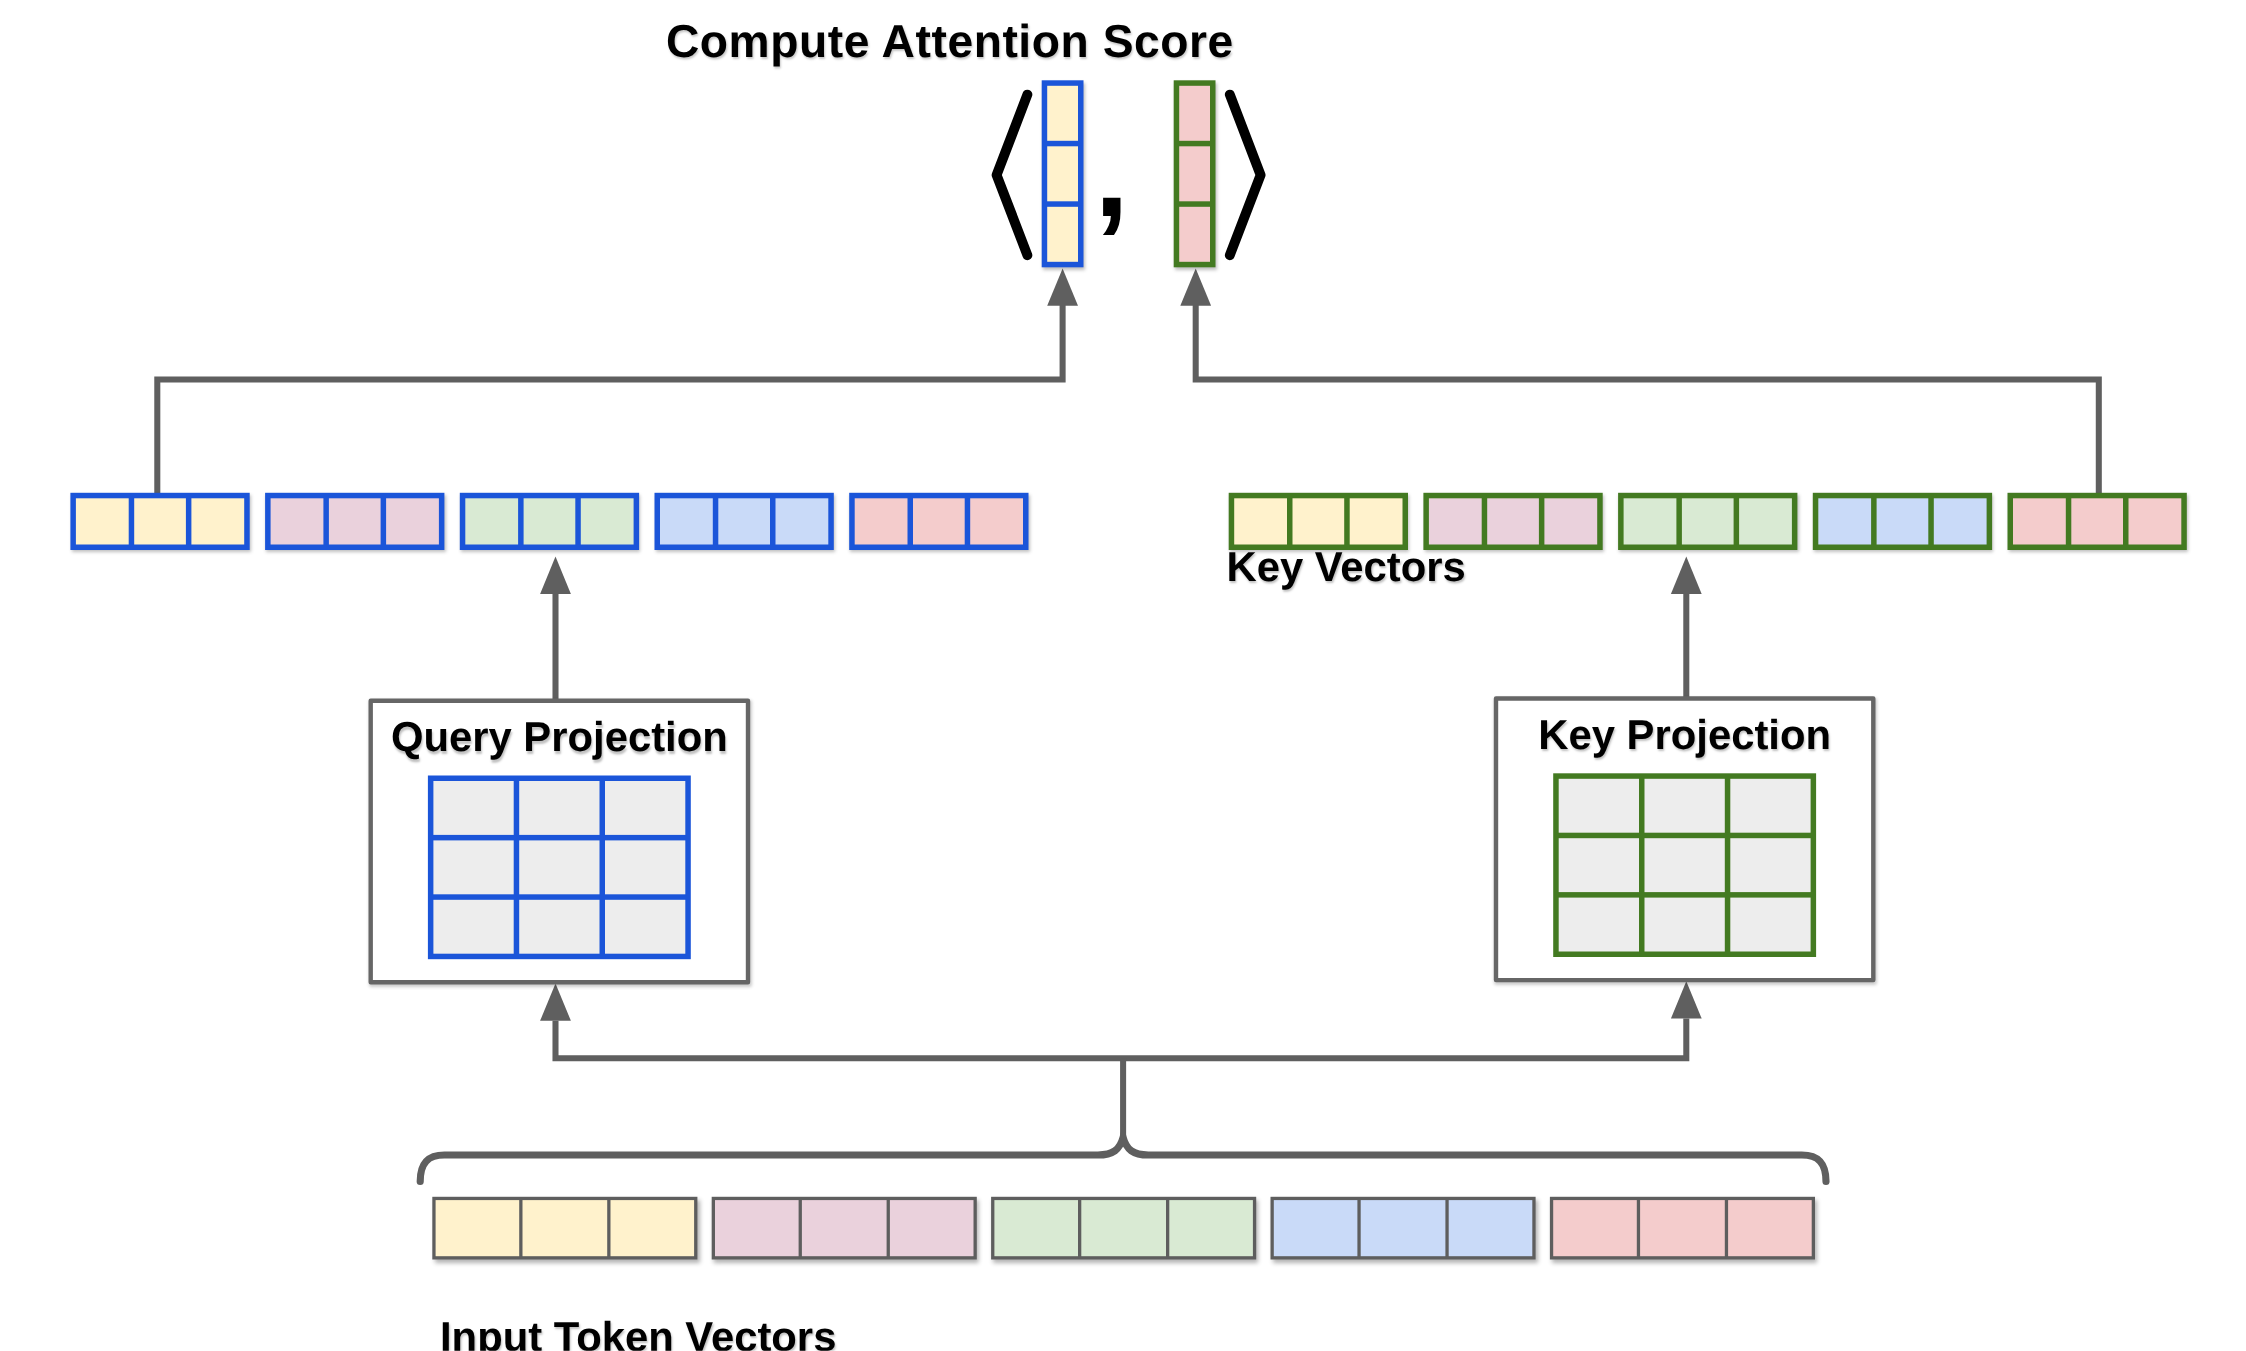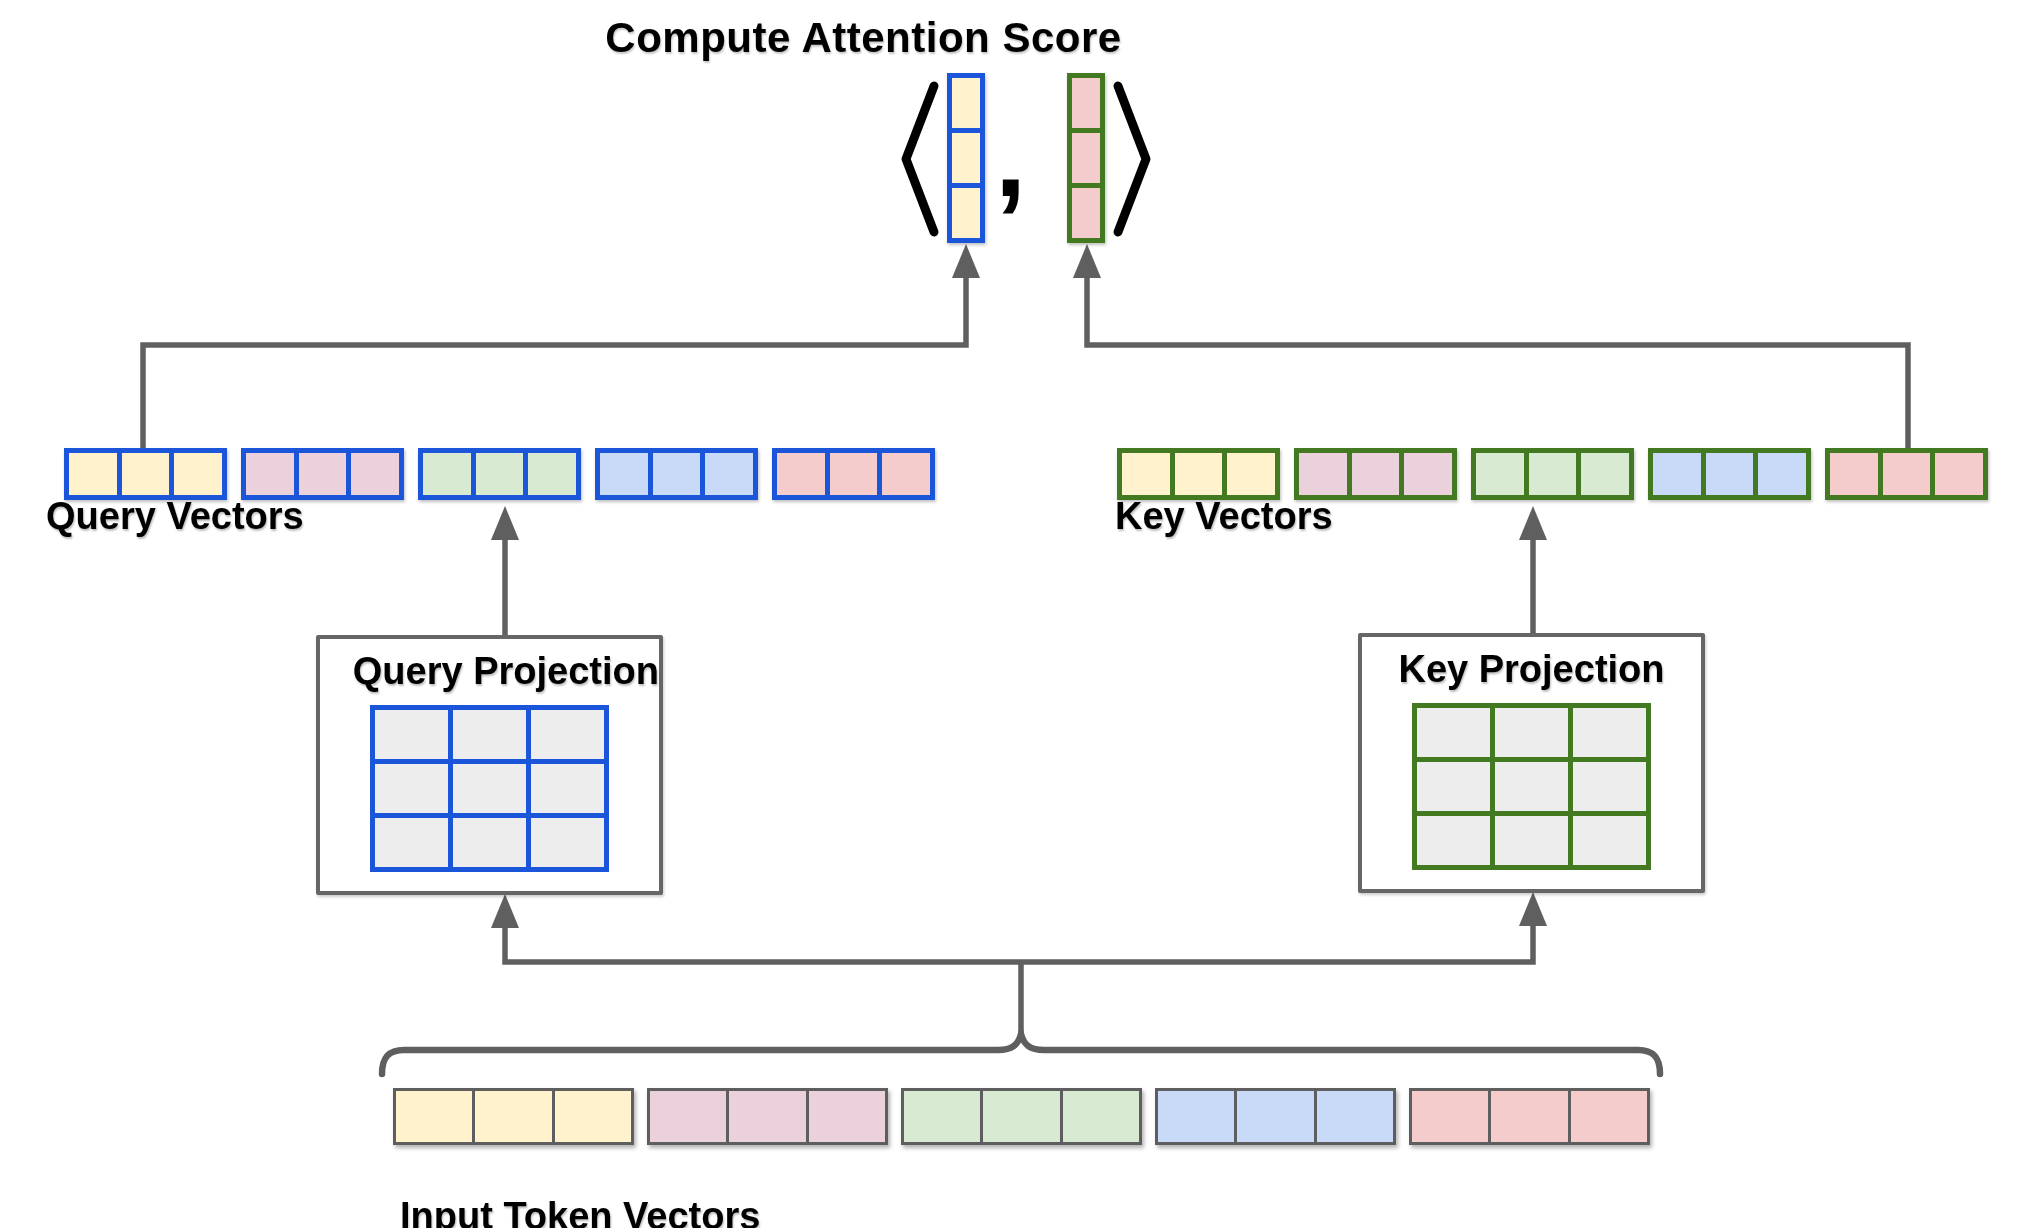--- a/index.html
+++ b/index.html
@@ -30,21 +30,21 @@
   .operand{width:38px;height:170px;box-sizing:border-box;padding:5px;
            display:flex;flex-direction:column;gap:5px;top:73px;
            box-shadow:1px 2px 3px rgba(0,0,0,.25);}
   .operand .cell{flex:1;}
   .op-q{left:947px;}
   .op-k{left:1067px;}
 
   .proj-box{width:347px;height:260px;box-sizing:border-box;background:#fff;
             border:4px solid #666;border-radius:2px;text-align:center;
             box-shadow:1px 2px 3px rgba(0,0,0,.2);}
-  .box-q{left:316px;top:635px;text-align:right;}
+  .box-q{left:335px;top:635px;}
   .box-k{left:1358px;top:633px;text-align:center;}
   .proj-label{margin-top:10px;font-size:38px;font-weight:bold;line-height:44px;
     text-shadow:1px 2px 2px rgba(0,0,0,.25);}
   .grid3{width:239px;height:167px;box-sizing:border-box;margin:12px auto 0;
          padding:5px;display:grid;grid-template-columns:repeat(3,1fr);
          grid-template-rows:repeat(3,1fr);gap:5px;}
 
   .row-in{gap:13px;top:1088px;left:393px;}
   .tgroup{width:241px;height:57px;box-sizing:border-box;padding:3px;display:flex;gap:3px;
           box-shadow:2px 3px 4px rgba(0,0,0,.3);}
@@ -117,21 +117,20 @@
         <div class="cell" style="background: rgb(201, 218, 248);"></div>
         <div class="cell" style="background: rgb(201, 218, 248);"></div>
         <div class="cell" style="background: rgb(201, 218, 248);"></div>
       </div>
       <div class="vgroup" style="background: rgb(27, 85, 217);">
         <div class="cell" style="background: rgb(244, 204, 204);"></div>
         <div class="cell" style="background: rgb(244, 204, 204);"></div>
         <div class="cell" style="background: rgb(244, 204, 204);"></div>
       </div>
     </div>
-  <div class="abs row-label lbl-q">Query Vectors</div>
 
   <div class="abs row row-k">
       <div class="vgroup" style="background: rgb(67, 122, 33);">
         <div class="cell" style="background: rgb(255, 242, 204);"></div>
         <div class="cell" style="background: rgb(255, 242, 204);"></div>
         <div class="cell" style="background: rgb(255, 242, 204);"></div>
       </div>
       <div class="vgroup" style="background: rgb(67, 122, 33);">
         <div class="cell" style="background: rgb(234, 209, 220);"></div>
         <div class="cell" style="background: rgb(234, 209, 220);"></div>

